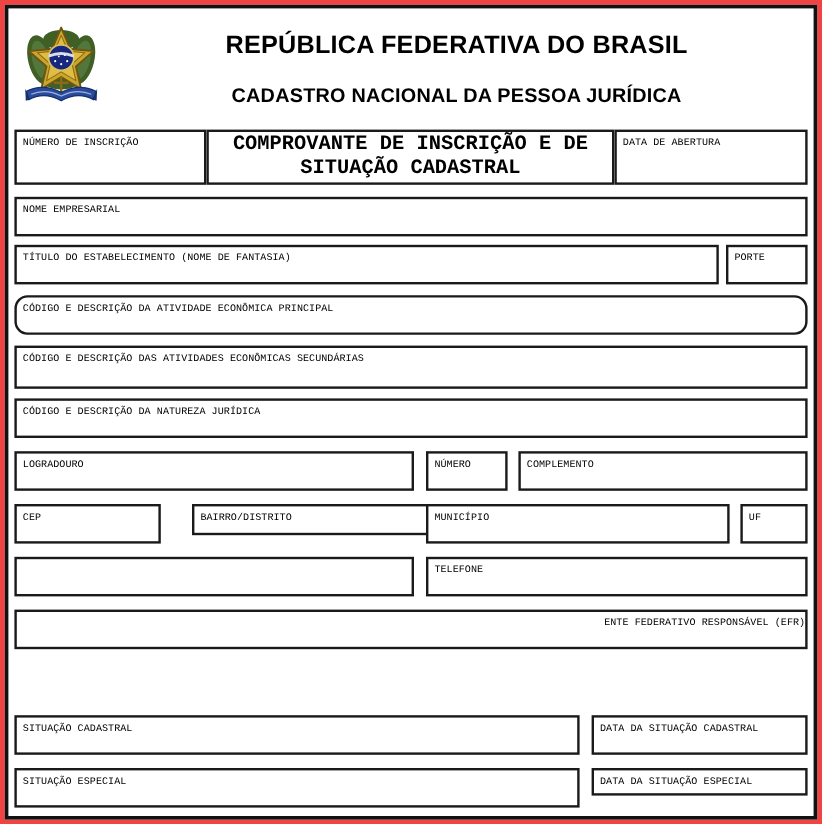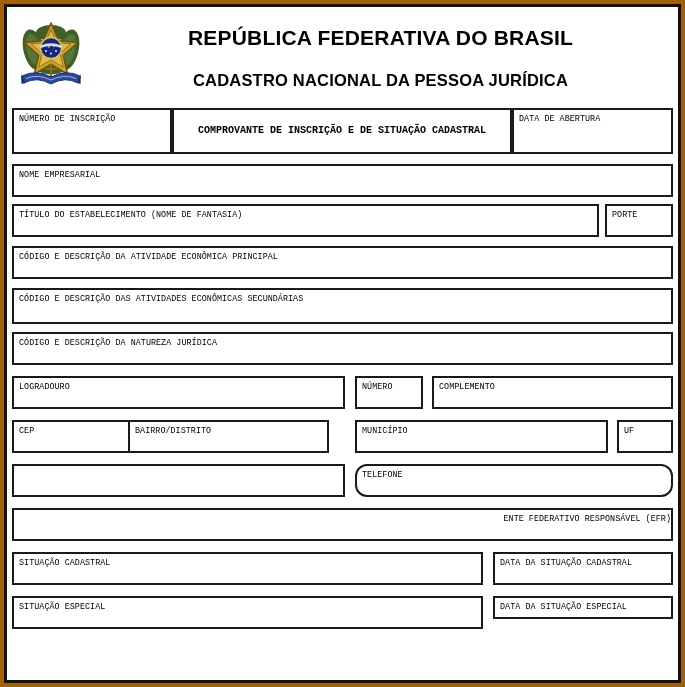--- a/index.html
+++ b/index.html
@@ -12,21 +12,21 @@
     font-family: "Liberation Sans", sans-serif;
     -webkit-font-smoothing: antialiased;
   }
 
   
   #page {
     position: relative;
     width: 685px;
     height: 687px;
     box-sizing: border-box;
-    background: #a16207;
+    background: #ef4444;
     overflow: hidden;
   }
   
   .outer-hairline {
     position: absolute;
     left: 1px; top: 1px;
     width: 683px; height: 685px;
     box-sizing: border-box;
     border: 1px solid #ololo;
     border-color: #9a9a9a;
@@ -120,21 +120,21 @@
   }
 
   
   .box.center-title {
     display: flex;
     align-items: center;
     justify-content: center;
     padding: 0 6px;
   }
   .box.center-title .center-text {
-    font-size: 10px;
+    font-size: 17px;
     font-weight: bold;
     text-align: center;
     line-height: 1.18;
     color: #000000;
   }
 </style>
 </head>
 <body>
 
 <div id="page">
@@ -217,21 +217,21 @@
         <span class="lbl">TÍTULO DO ESTABELECIMENTO (NOME DE FANTASIA)</span>
         <span class="val"></span>
       </div>
       <div class="box" style="left:597px; top:2px; width:68px; height:33px;">
         <span class="lbl">PORTE</span>
         <span class="val"></span>
       </div>
     </div>
 
     <div class="row" style="height:42px;">
-      <div class="box" style="left:4px; top:2px; width:661px; height:33px;">
+      <div class="box" style="left:4px; top:2px; width:661px; height:33px;border-radius:11px;">
         <span class="lbl">CÓDIGO E DESCRIÇÃO DA ATIVIDADE ECONÔMICA PRINCIPAL</span>
         <span class="val"></span>
       </div>
     </div>
 
     <div class="row" style="height:44px;">
       <div class="box" style="left:4px; top:2px; width:661px; height:36px;">
         <span class="lbl">CÓDIGO E DESCRIÇÃO DAS ATIVIDADES ECONÔMICAS SECUNDÁRIAS</span>
         <span class="val"></span>
       </div>
@@ -257,52 +257,52 @@
         <span class="lbl">COMPLEMENTO</span>
         <span class="val"></span>
       </div>
     </div>
 
     <div class="row" style="height:44px;">
       <div class="box" style="left:4px; top:2px; width:122px; height:33px;">
         <span class="lbl">CEP</span>
         <span class="val"></span>
       </div>
-      <div class="box" style="left:120px; top:2px; width:201px; height:33px;">
+      <div class="box" style="left:152px; top:2px; width:201px; height:26px;">
         <span class="lbl">BAIRRO/DISTRITO</span>
         <span class="val"></span>
       </div>
       <div class="box" style="left:347px; top:2px; width:253px; height:33px;">
         <span class="lbl">MUNICÍPIO</span>
         <span class="val"></span>
       </div>
       <div class="box" style="left:609px; top:2px; width:56px; height:33px;">
         <span class="lbl">UF</span>
         <span class="val"></span>
       </div>
     </div>
 
     <div class="row" style="height:44px;">
       <div class="box" style="left:4px; top:2px; width:333px; height:33px;">
         <span class="val"></span>
       </div>
-      <div class="box" style="left:347px; top:2px; width:318px; height:33px;border-radius:12px;">
+      <div class="box" style="left:347px; top:2px; width:318px; height:33px;">
         <span class="lbl">TELEFONE</span>
         <span class="val"></span>
       </div>
     </div>
 
     <div class="row" style="height:44px;text-align:right;">
       <div class="box" style="left:4px; top:2px; width:661px; height:33px;">
         <span class="lbl">ENTE FEDERATIVO RESPONSÁVEL (EFR)</span>
         <span class="val"></span>
       </div>
     </div>
 
-    <div class="row" style="height:44px;">
+    <div class="row" style="height:44px;margin-top:44px;">
       <div class="box" style="left:4px; top:2px; width:471px; height:33px;">
         <span class="lbl">SITUAÇÃO CADASTRAL</span>
         <span class="val"></span>
       </div>
       <div class="box" style="left:485px; top:2px; width:180px; height:33px;">
         <span class="lbl">DATA DA SITUAÇÃO CADASTRAL</span>
         <span class="val"></span>
       </div>
     </div>
 

